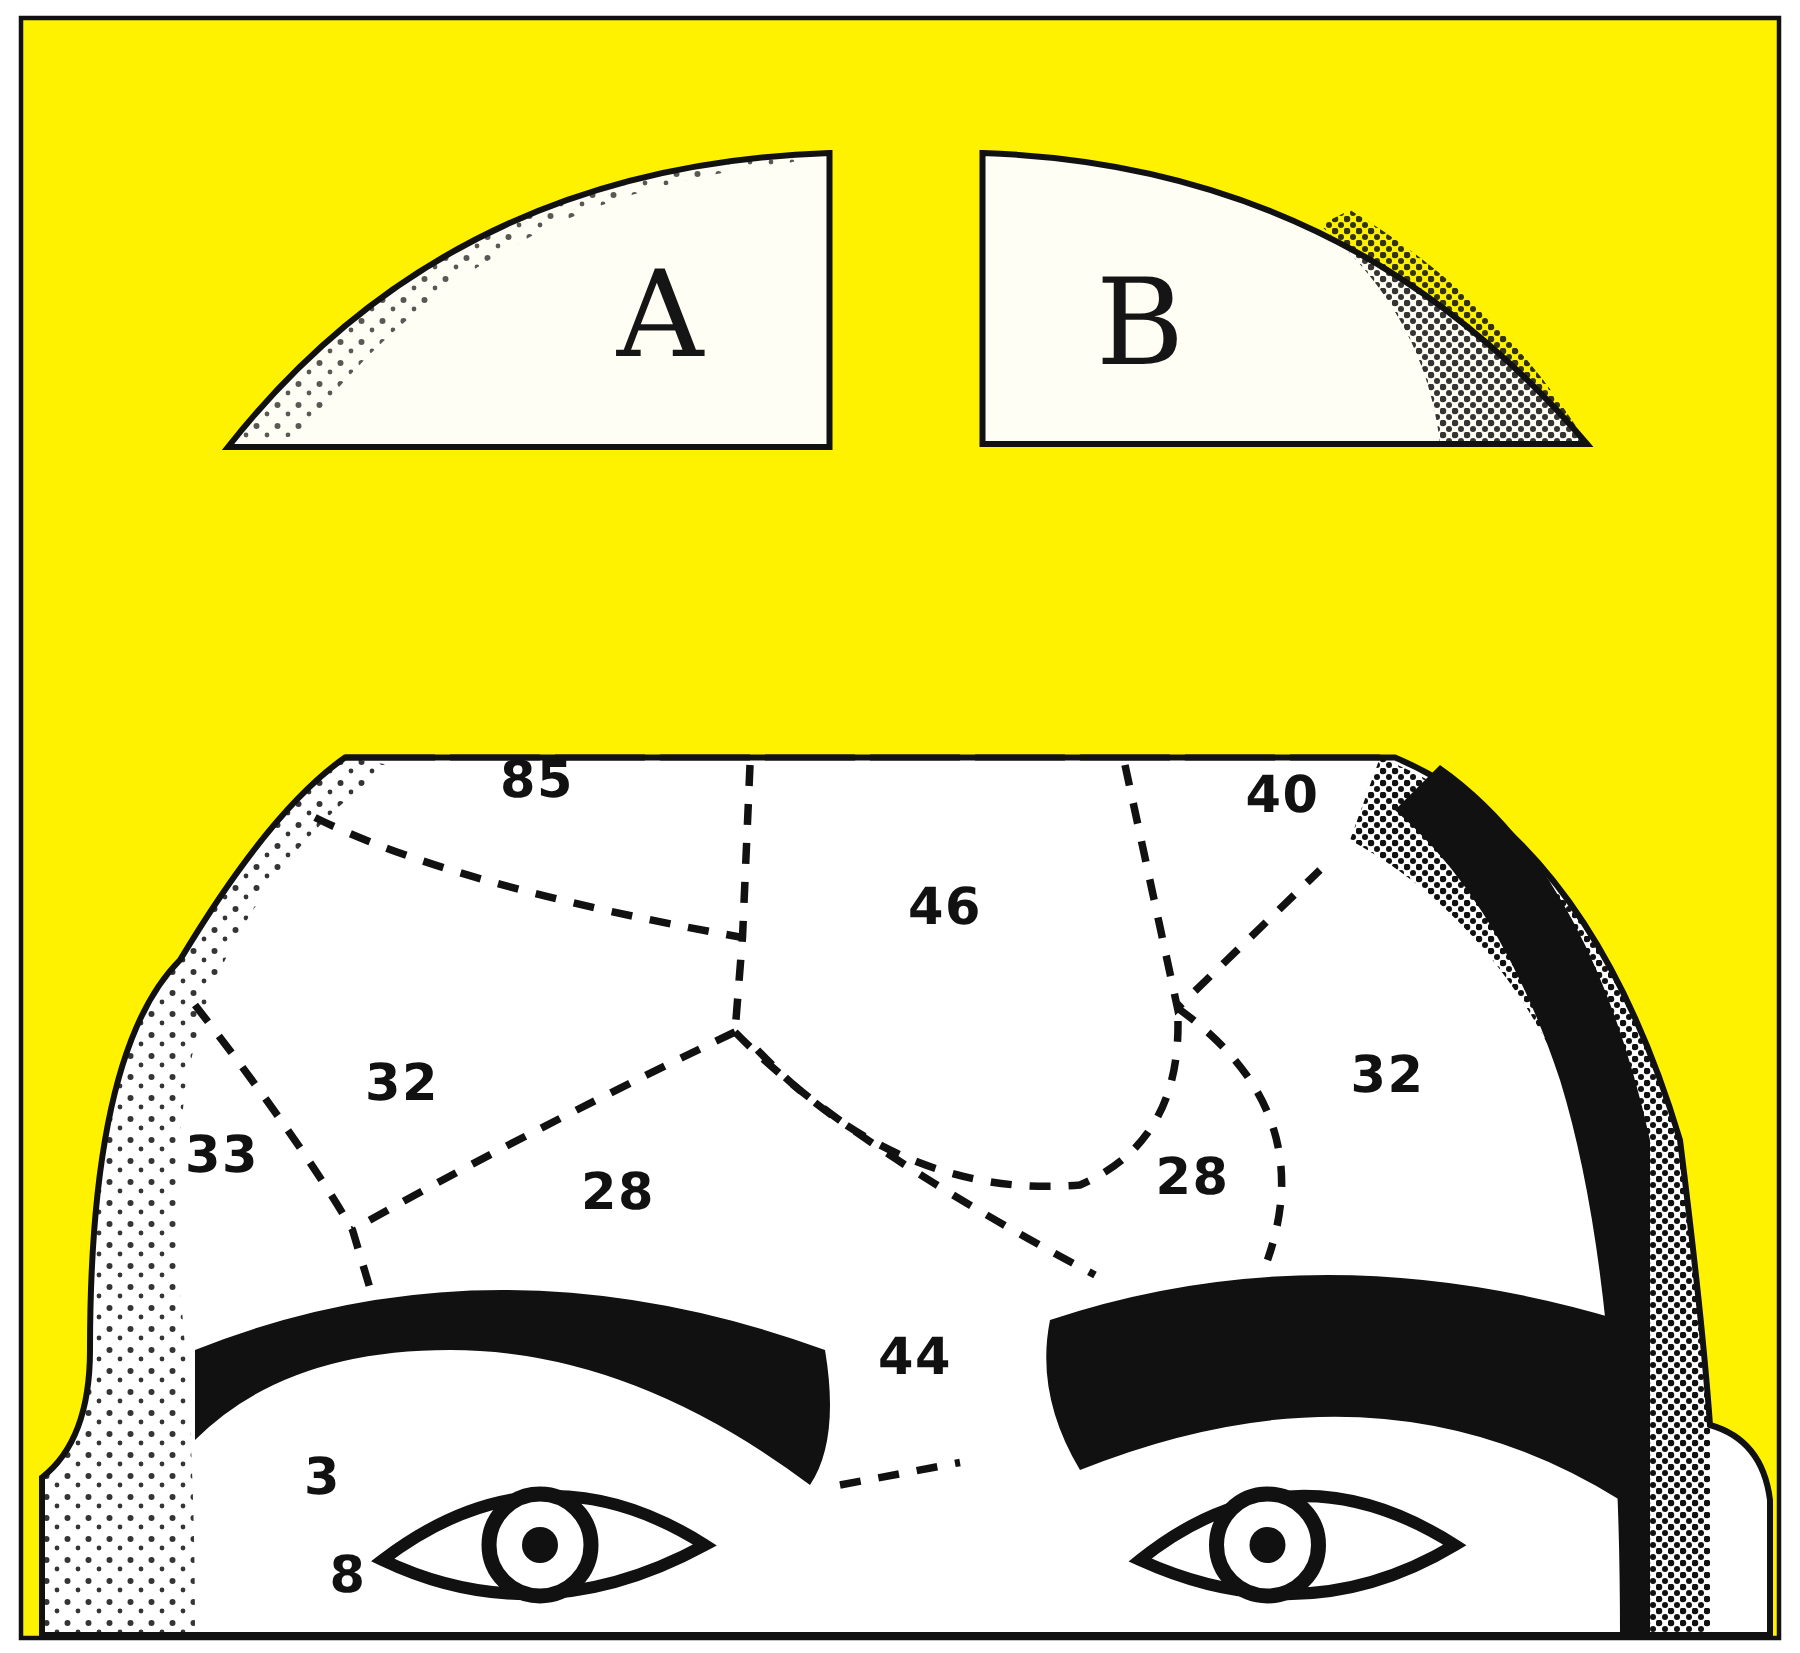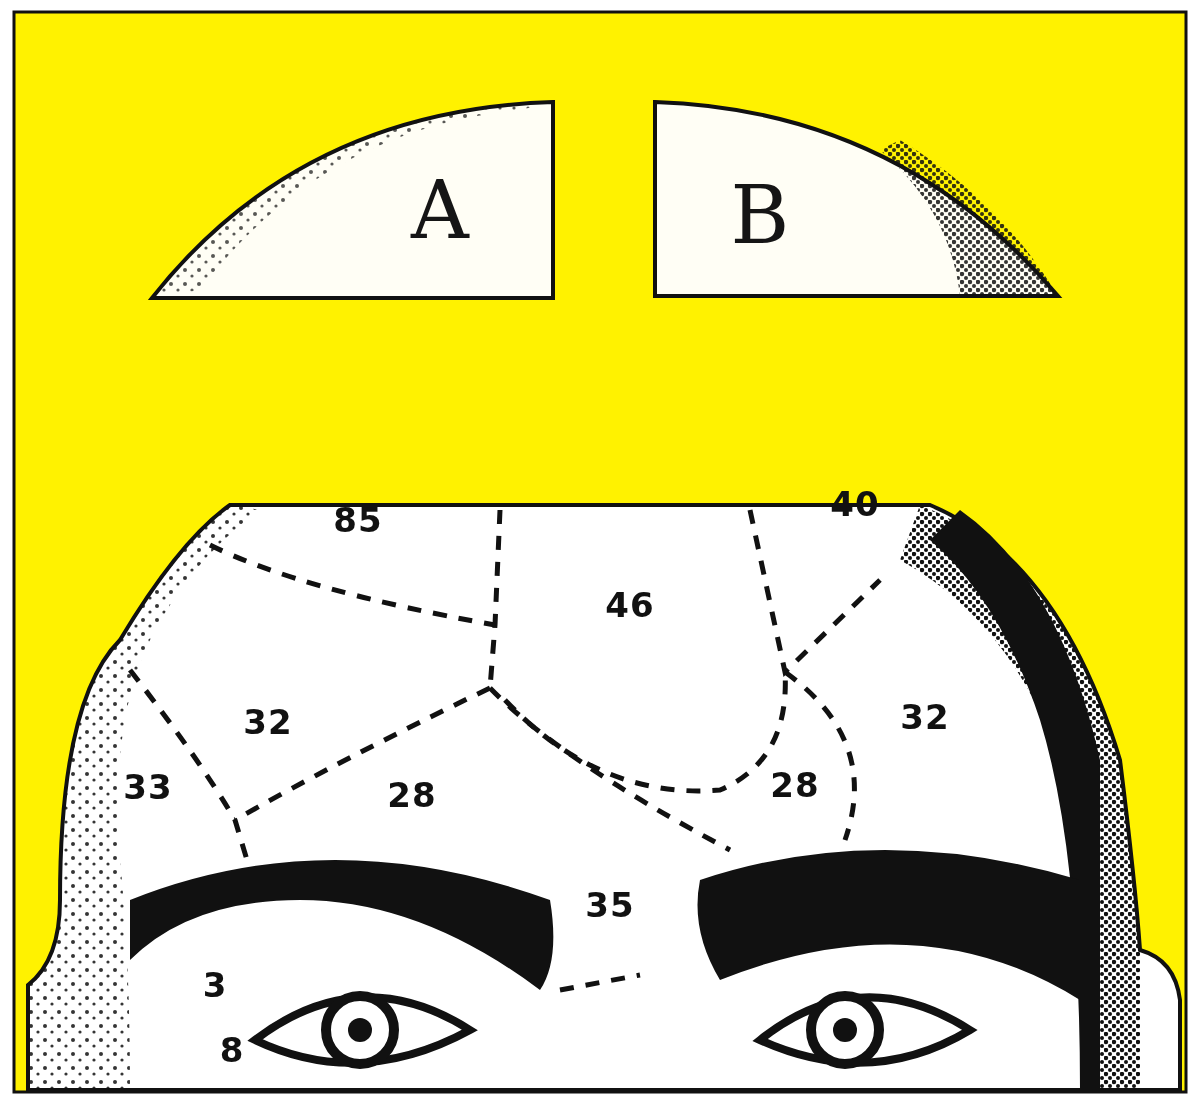--- a/index.html
+++ b/index.html
@@ -65,23 +65,23 @@
       <path d="M760,1040 Q860,960 970,1030 Q870,1090 760,1040 Z" fill="#fff" stroke="#111" stroke-width="8"></path>
       <circle cx="845" cy="1030" r="34" fill="#fff" stroke="#111" stroke-width="10"></circle>
       <circle cx="845" cy="1030" r="12" fill="#111"></circle>
     </g>
   </svg>
 
   <div class="cap" style="left:440px;top:210px;">A</div>
   <div class="cap" style="left:760px;top:215px;">B</div>
 
   <div class="lbl" style="left:358px;top:520px;">85</div>
-  <div class="lbl" style="left:855px;top:504px;">40</div>
+  <div class="lbl" style="left:855px;top:530px;">40</div>
   <div class="lbl" style="left:630px;top:605px;">46</div>
   <div class="lbl" style="left:268px;top:722px;">32</div>
-  <div class="lbl" style="left:148px;top:770px;margin-top:17px;">33</div>
+  <div class="lbl" style="left:148px;top:770px;">33</div>
   <div class="lbl" style="left:412px;top:795px;">28</div>
   <div class="lbl" style="left:925px;top:717px;">32</div>
   <div class="lbl" style="left:795px;top:785px;">28</div>
-  <div class="lbl" style="left:610px;top:905px;">35</div>
+  <div class="lbl" style="left:610px;top:905px;">44</div>
   <div class="lbl" style="left:215px;top:985px;">3</div>
   <div class="lbl" style="left:232px;top:1050px;">8</div>
 </div>
 
 </body></html>

